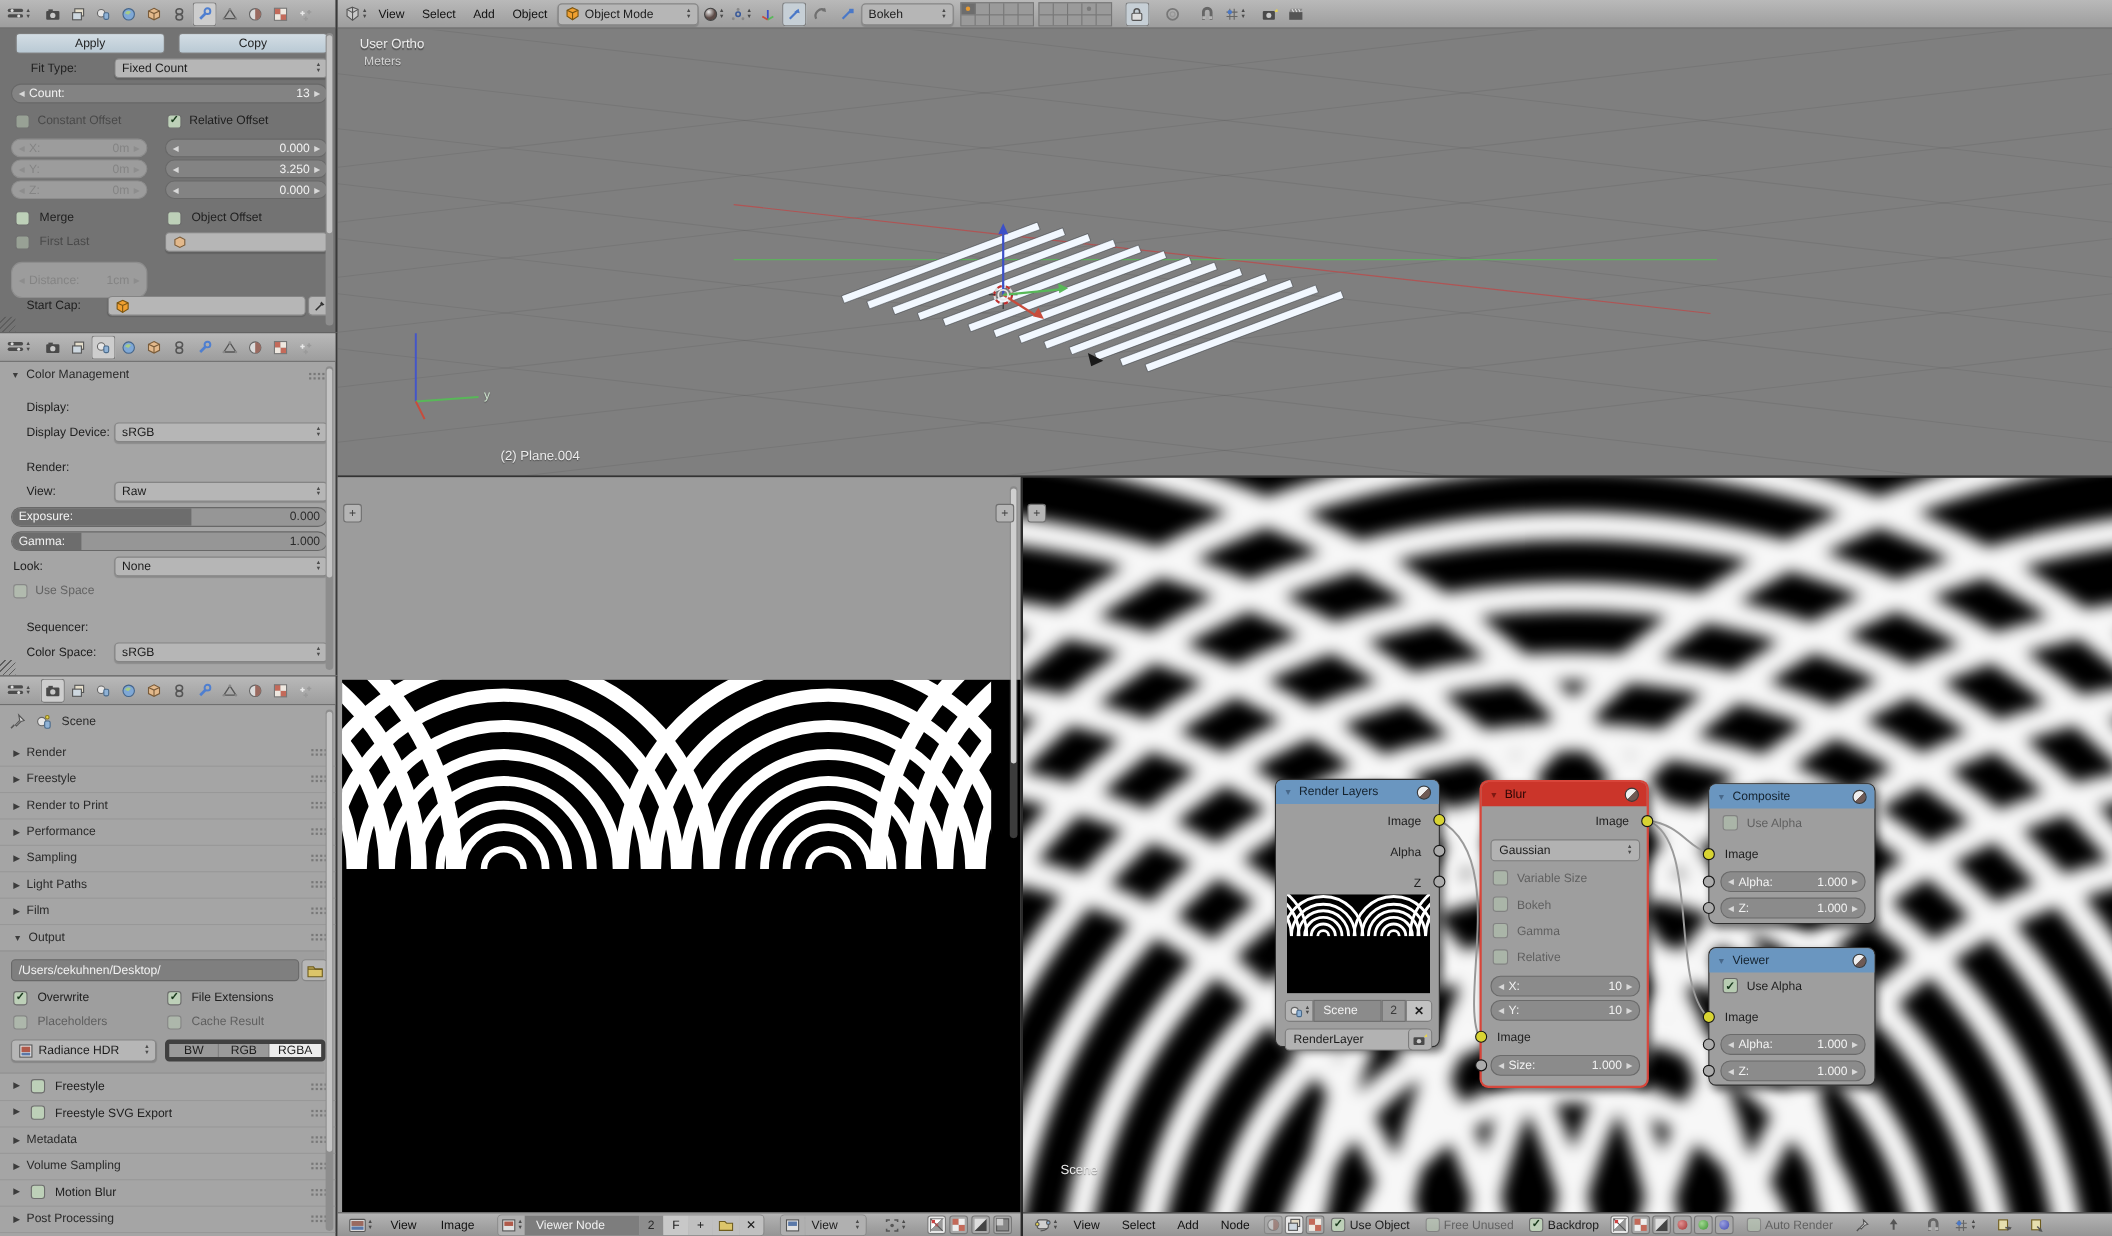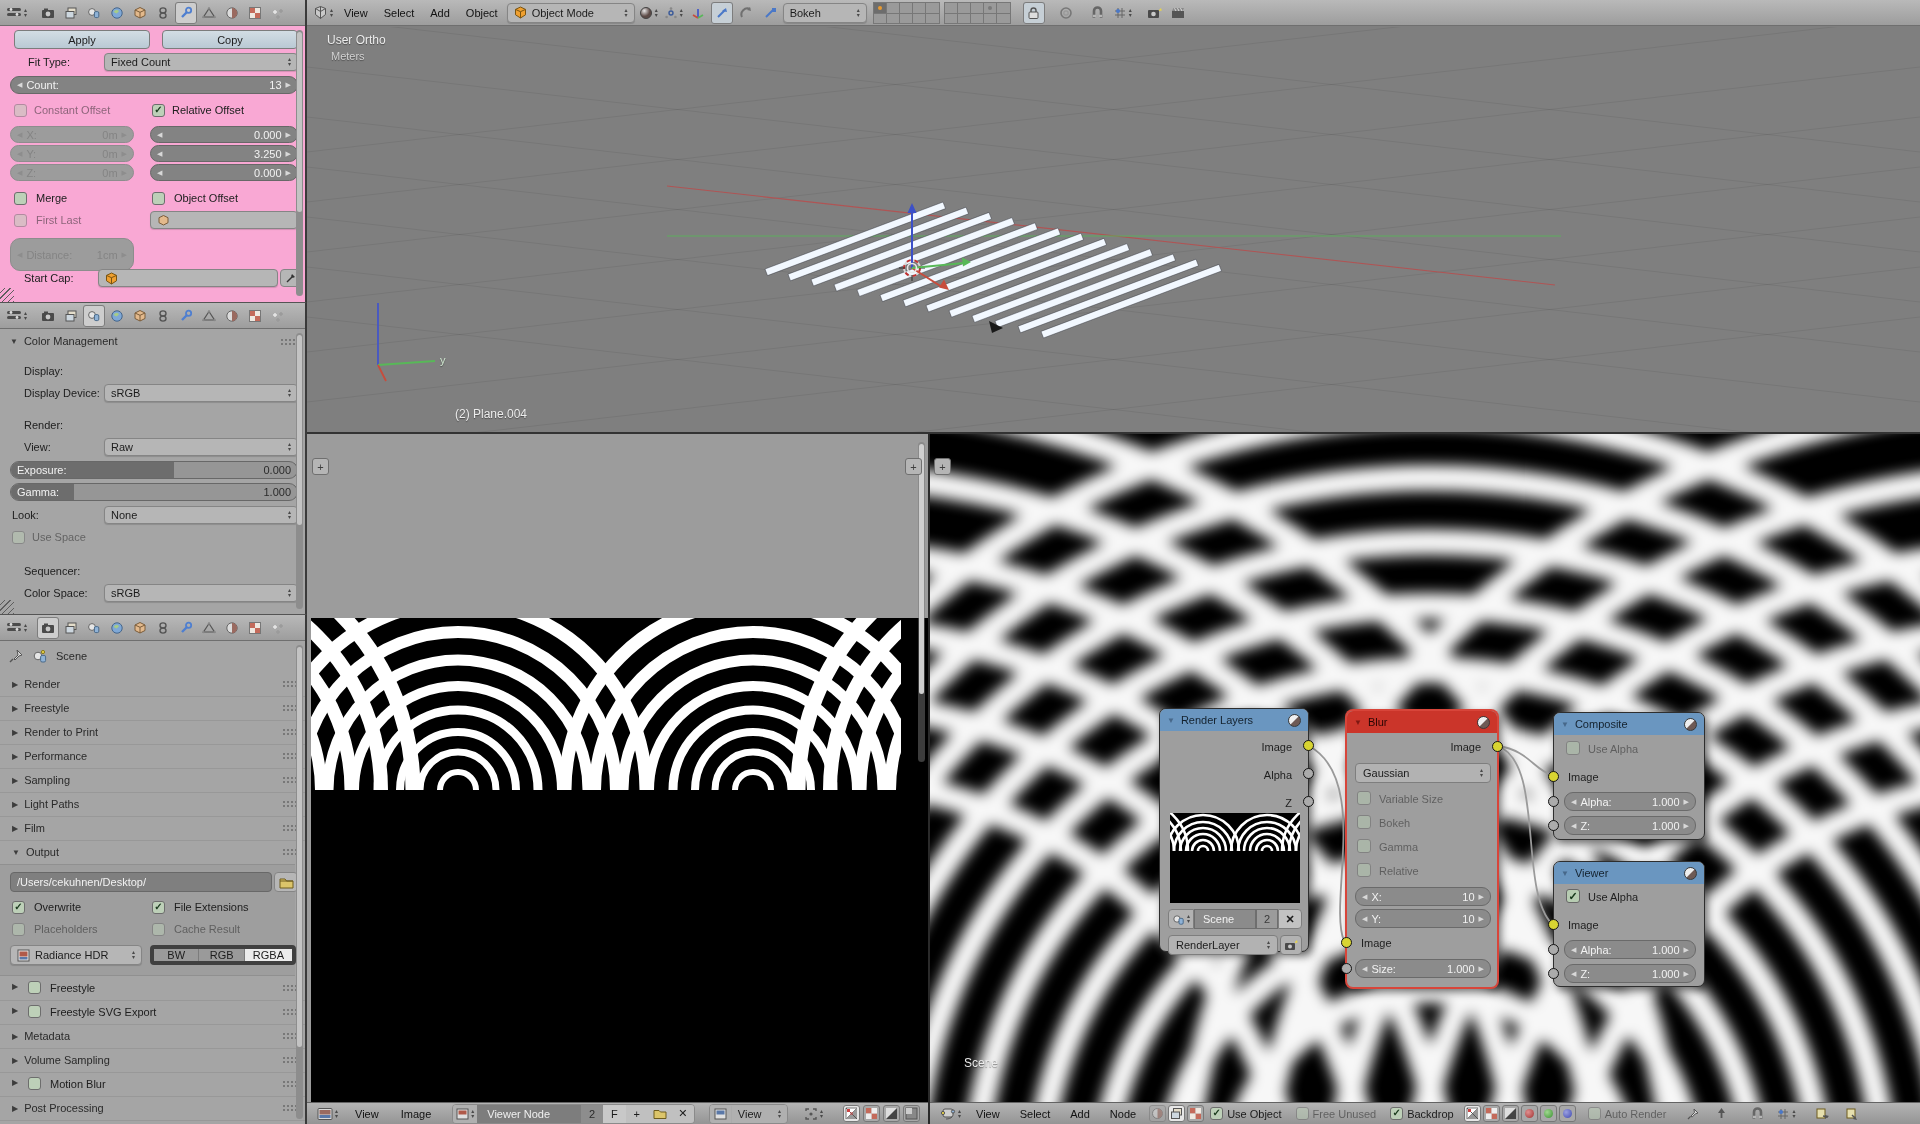--- a/index.html
+++ b/index.html
@@ -64,21 +64,21 @@
   .mini.on{background:#e6e6e6}
   .ov{position:absolute;color:#ececec;text-shadow:0 1px 1px rgba(0,0,0,.4);white-space:nowrap}
   svg{display:block}
   .plus{position:absolute;width:17px;height:17px;background:#b5b5b5;border:1px solid #6f6f6f;border-radius:3px;color:#3f3f3f;display:flex;align-items:center;justify-content:center;font-size:11px;z-index:5}
 </style>
 </head>
 <body>
 
 <div id="root">
 
-<section class="region" style="left:0;top:0;width:307px;height:302px;border-right:2px solid #3a3a3a;background:#f9a8d4">
+<section class="region" style="left:0;top:0;width:307px;height:302px;border-right:2px solid #3a3a3a;background:#737373">
   <div class="hbar">
     <div class="ibtn">
       <svg width="16" height="14">
             <rect x="1" y="2" width="14" height="3" rx="1.5" fill="#4c4c4c"></rect>
             <rect x="1" y="7" width="14" height="3" rx="1.5" fill="#4c4c4c"></rect>
             <circle cx="5" cy="3.5" r="1.4" fill="#ddd"></circle>
             <circle cx="11" cy="8.5" r="1.4" fill="#ddd"></circle>
           </svg>
       <span class="ud">
             <span>▴</span>
@@ -1139,21 +1139,21 @@
       </div>
       <div style="position:absolute;left:34px;top:200px;width:62px;height:20px;background:#8b8b8b;color:#f2f2f2;display:flex;align-items:center;padding:0 8px;border:1px solid #6e6e6e">
             <span>Scene</span>
           </div>
       <div style="position:absolute;left:96px;top:200px;width:22px;height:20px;background:#9b9b9b;color:#3a3a3a;display:flex;align-items:center;justify-content:center;border:1px solid #6e6e6e">
             <span>2</span>
           </div>
       <div class="ibtn" style="position:absolute;left:118px;top:200px;width:24px;height:20px;background:#c2c2c2;border:1px solid #7e7e7e;border-radius:0 4px 4px 0;font-weight:bold">
             <span>✕</span>
           </div>
-      <div class="ndd" style="left:8px;top:226px;width:110px">
+      <div class="ndd" style="left:8px;top:226px;width:132px">
             <span>RenderLayer</span>
             <span class="ud" style="margin-left:auto">
               <span>▴</span>
               <span>▾</span>
             </span>
           </div>
       <div class="ibtn" style="position:absolute;left:120px;top:226px;width:22px;height:20px;background:#b2b2b2;border:1px solid #7e7e7e;border-radius:4px">
         <svg width="14" height="13">
               <rect x="1" y="4" width="10" height="7" rx="1" fill="#4a4a4a"></rect>
               <circle cx="6" cy="7.5" r="2" fill="#c9c9c9"></circle>

